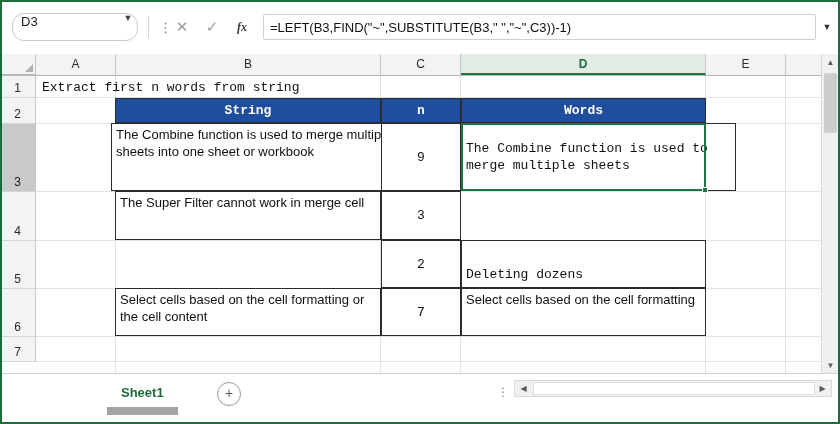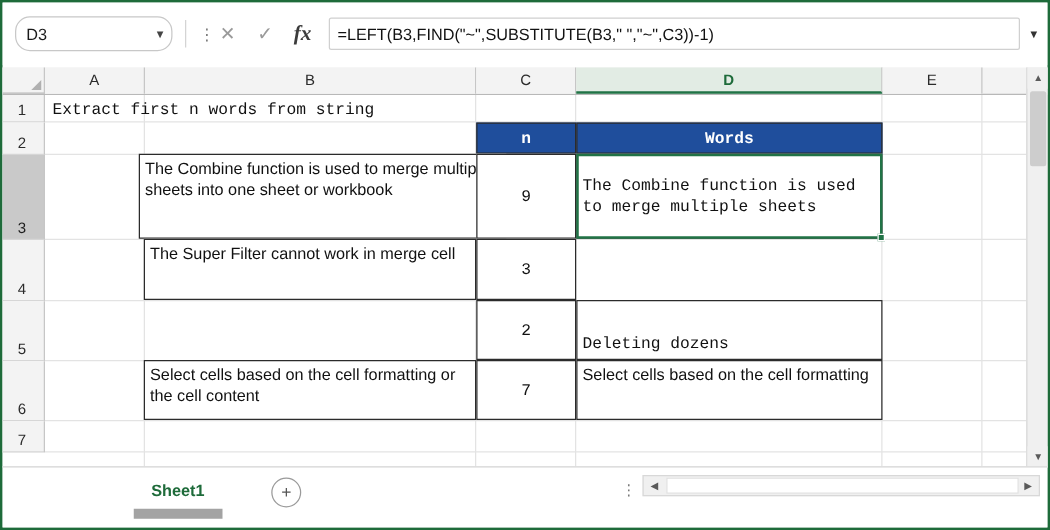--- a/index.html
+++ b/index.html
@@ -31,21 +31,20 @@
     display: flex;
     align-items: center;
   }
   .namebox {
     margin-left: 10px;
     width: 124px;
     height: 26px;
     border: 1px solid #c8c8c8;
     border-radius: 12px;
     display: flex;
-    align-items: center;
     background: #ffffff;
     font-size: 13px;
     color: #1a1a1a;
     position: relative;
   }
   .namebox .nb-text {
     padding-left: 8px;
     flex: 1;
   }
   .nb-caret {
@@ -75,21 +74,21 @@
     display: flex;
     align-items: center;
     justify-content: center;
     color: #9a9a9a;
     font-size: 15px;
   }
   .fb-btn.fx {
     color: #3c3c3c;
     font-style: italic;
     font-family: "Liberation Serif", serif;
-    font-size: 17px;
+    font-size: 12px;
     font-weight: bold;
   }
   .formula-input {
     flex: 1;
     height: 26px;
     margin-left: 6px;
     margin-right: 0;
     border: 1px solid #d0d0d0;
     border-radius: 2px;
     background: #ffffff;
@@ -423,26 +422,27 @@
       <div class="gline-h" style="top:21px;  width:790px;"></div>
       <div class="gline-h" style="top:47px;  width:790px;"></div>
       <div class="gline-h" style="top:115px; width:790px;"></div>
       <div class="gline-h" style="top:164px; width:790px;"></div>
       <div class="gline-h" style="top:212px; width:790px;"></div>
       <div class="gline-h" style="top:260px; width:790px;"></div>
       <div class="gline-h" style="top:285px; width:790px;"></div>
 
       <div class="cell-abs plaintext mid" style="left:2px; top:1px; width:420px; height:20px;">Extract first n words from string</div>
 
+      <div class="cell-abs tbl-head mid center" style="left:79px; top:22px; width:266px; height:25px;">String</div>
       <div class="cell-abs tbl-head mid center" style="left:345px; top:22px; width:80px; height:25px;">n</div>
       <div class="cell-abs tbl-head mid center" style="left:425px; top:22px; width:245px; height:25px;">Words</div>
 
       <div class="cell-abs tbl-cell top" style="left:75px; top:47px; width:294px; height:68px;">The Combine function is used to merge multiple sheets into one sheet or workbook</div>
       <div class="cell-abs tbl-cell mid center" style="left:345px; top:47px; width:80px; height:68px;">9</div>
-      <div class="cell-abs tbl-cell mid" style="left:425px; top:47px; width:245px; height:68px;">The Combine function is used to merge multiple sheets</div>
+      <div class="cell-abs tbl-cell mid" style="left:425px; top:47px; width:275px; height:68px;">The Combine function is used to merge multiple sheets</div>
 
       <div class="cell-abs tbl-cell top" style="left:79px; top:115px; width:266px; height:49px;">The Super Filter cannot work in merge cell</div>
       <div class="cell-abs tbl-cell mid center" style="left:345px; top:115px; width:80px; height:49px;">3</div>
 
       <div class="cell-abs tbl-cell mid center" style="left:345px; top:164px; width:80px; height:48px;">2</div>
       <div class="cell-abs tbl-cell mid" style="left:425px; top:164px; width:245px; height:48px; align-items:flex-end; padding-bottom:4px;">Deleting dozens</div>
 
       <div class="cell-abs tbl-cell top" style="left:79px; top:212px; width:266px; height:48px;">Select cells based on the cell formatting or the cell content</div>
       <div class="cell-abs tbl-cell mid center" style="left:345px; top:212px; width:80px; height:48px;">7</div>
       <div class="cell-abs tbl-cell top" style="left:425px; top:212px; width:245px; height:48px;">Select cells based on the cell formatting</div>

